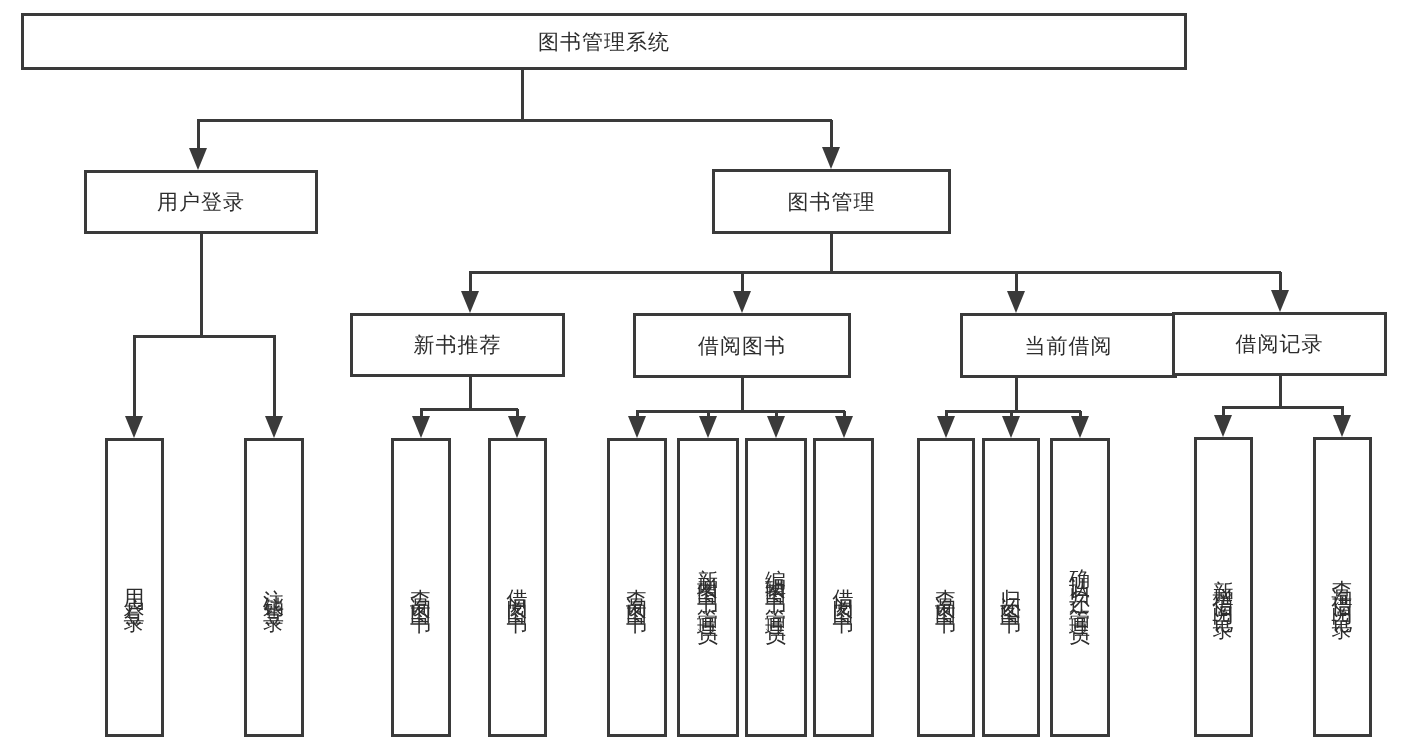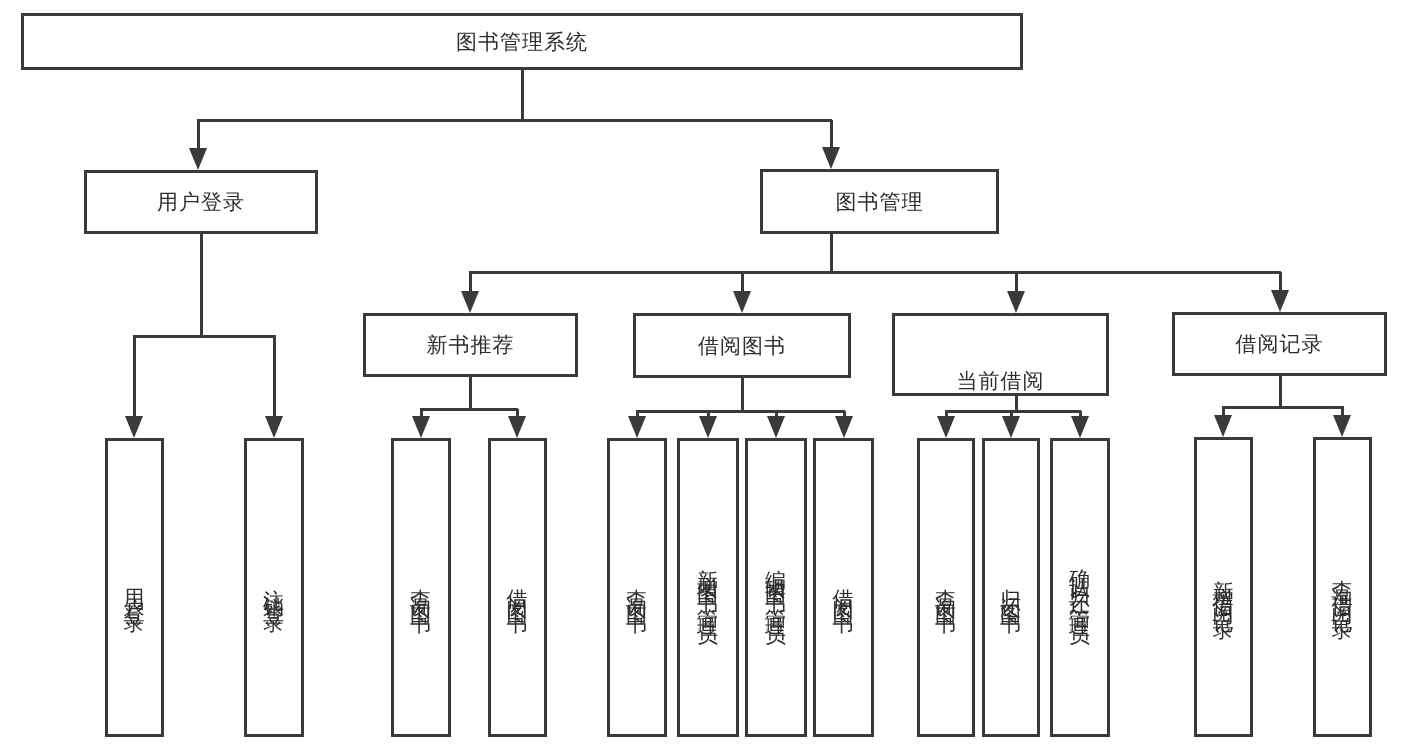--- a/index.html
+++ b/index.html
@@ -113,36 +113,36 @@
     <div class="arrow" style="left: 508px; top: 416px;"></div>
     <div class="arrow" style="left: 628px; top: 416px;"></div>
     <div class="arrow" style="left: 699px; top: 416px;"></div>
     <div class="arrow" style="left: 767px; top: 416px;"></div>
     <div class="arrow" style="left: 835px; top: 416px;"></div>
     <div class="arrow" style="left: 937px; top: 416px;"></div>
     <div class="arrow" style="left: 1002px; top: 416px;"></div>
     <div class="arrow" style="left: 1071px; top: 416px;"></div>
     <div class="arrow" style="left: 1214px; top: 415px;"></div>
     <div class="arrow" style="left: 1333px; top: 415px;"></div>
-    <div class="node" style="left: 21px; top: 13px; width: 1002px; height: 57px; justify-content: center;">
+    <div class="node" style="left: 21px; top: 13px; width: 1166px; height: 57px; justify-content: center;">
       <span class="lbl">图书管理系统</span>
     </div>
     <div class="node" style="left: 84px; top: 170px; width: 234px; height: 64px;">
       <span class="lbl">用户登录</span>
     </div>
     <div class="node vert" style="left: 105px; top: 438px; width: 59px; height: 299px;">
       <span class="lbl">用户登录</span>
     </div>
     <div class="node vert" style="left: 244px; top: 438px; width: 60px; height: 299px;">
       <span class="lbl">注销登录</span>
     </div>
-    <div class="node" style="left: 712px; top: 169px; width: 239px; height: 65px; margin-left: 48px;">
+    <div class="node" style="left: 712px; top: 169px; width: 239px; height: 65px;">
       <span class="lbl">图书管理</span>
     </div>
-    <div class="node" style="left: 363px; top: 313px; width: 215px; height: 64px;">
+    <div class="node" style="left: 350px; top: 313px; width: 215px; height: 64px;">
       <span class="lbl">新书推荐</span>
     </div>
     <div class="node vert" style="left: 391px; top: 438px; width: 60px; height: 299px;">
       <span class="lbl">查询图书</span>
     </div>
     <div class="node vert" style="left: 488px; top: 438px; width: 59px; height: 299px;">
       <span class="lbl">借阅图书</span>
     </div>
     <div class="node" style="left: 633px; top: 313px; width: 218px; height: 65px;">
       <span class="lbl">借阅图书</span>
@@ -152,21 +152,21 @@
     </div>
     <div class="node vert" style="left: 677px; top: 438px; width: 62px; height: 299px;">
       <span class="lbl">新增图书（管理员）</span>
     </div>
     <div class="node vert" style="left: 745px; top: 438px; width: 62px; height: 299px;">
       <span class="lbl">编辑图书（管理员）</span>
     </div>
     <div class="node vert" style="left: 813px; top: 438px; width: 61px; height: 299px;">
       <span class="lbl">借阅图书</span>
     </div>
-    <div class="node" style="left: 892px; top: 313px; width: 217px; height: 83px; align-items: flex-end;">
+    <div class="node" style="left: 960px; top: 313px; width: 217px; height: 65px;">
       <span class="lbl">当前借阅</span>
     </div>
     <div class="node vert" style="left: 917px; top: 438px; width: 58px; height: 299px;">
       <span class="lbl">查询图书</span>
     </div>
     <div class="node vert" style="left: 982px; top: 438px; width: 58px; height: 299px;">
       <span class="lbl">归还图书</span>
     </div>
     <div class="node vert" style="left: 1050px; top: 438px; width: 60px; height: 299px;">
       <span class="lbl">确认归还（管理员）</span>

